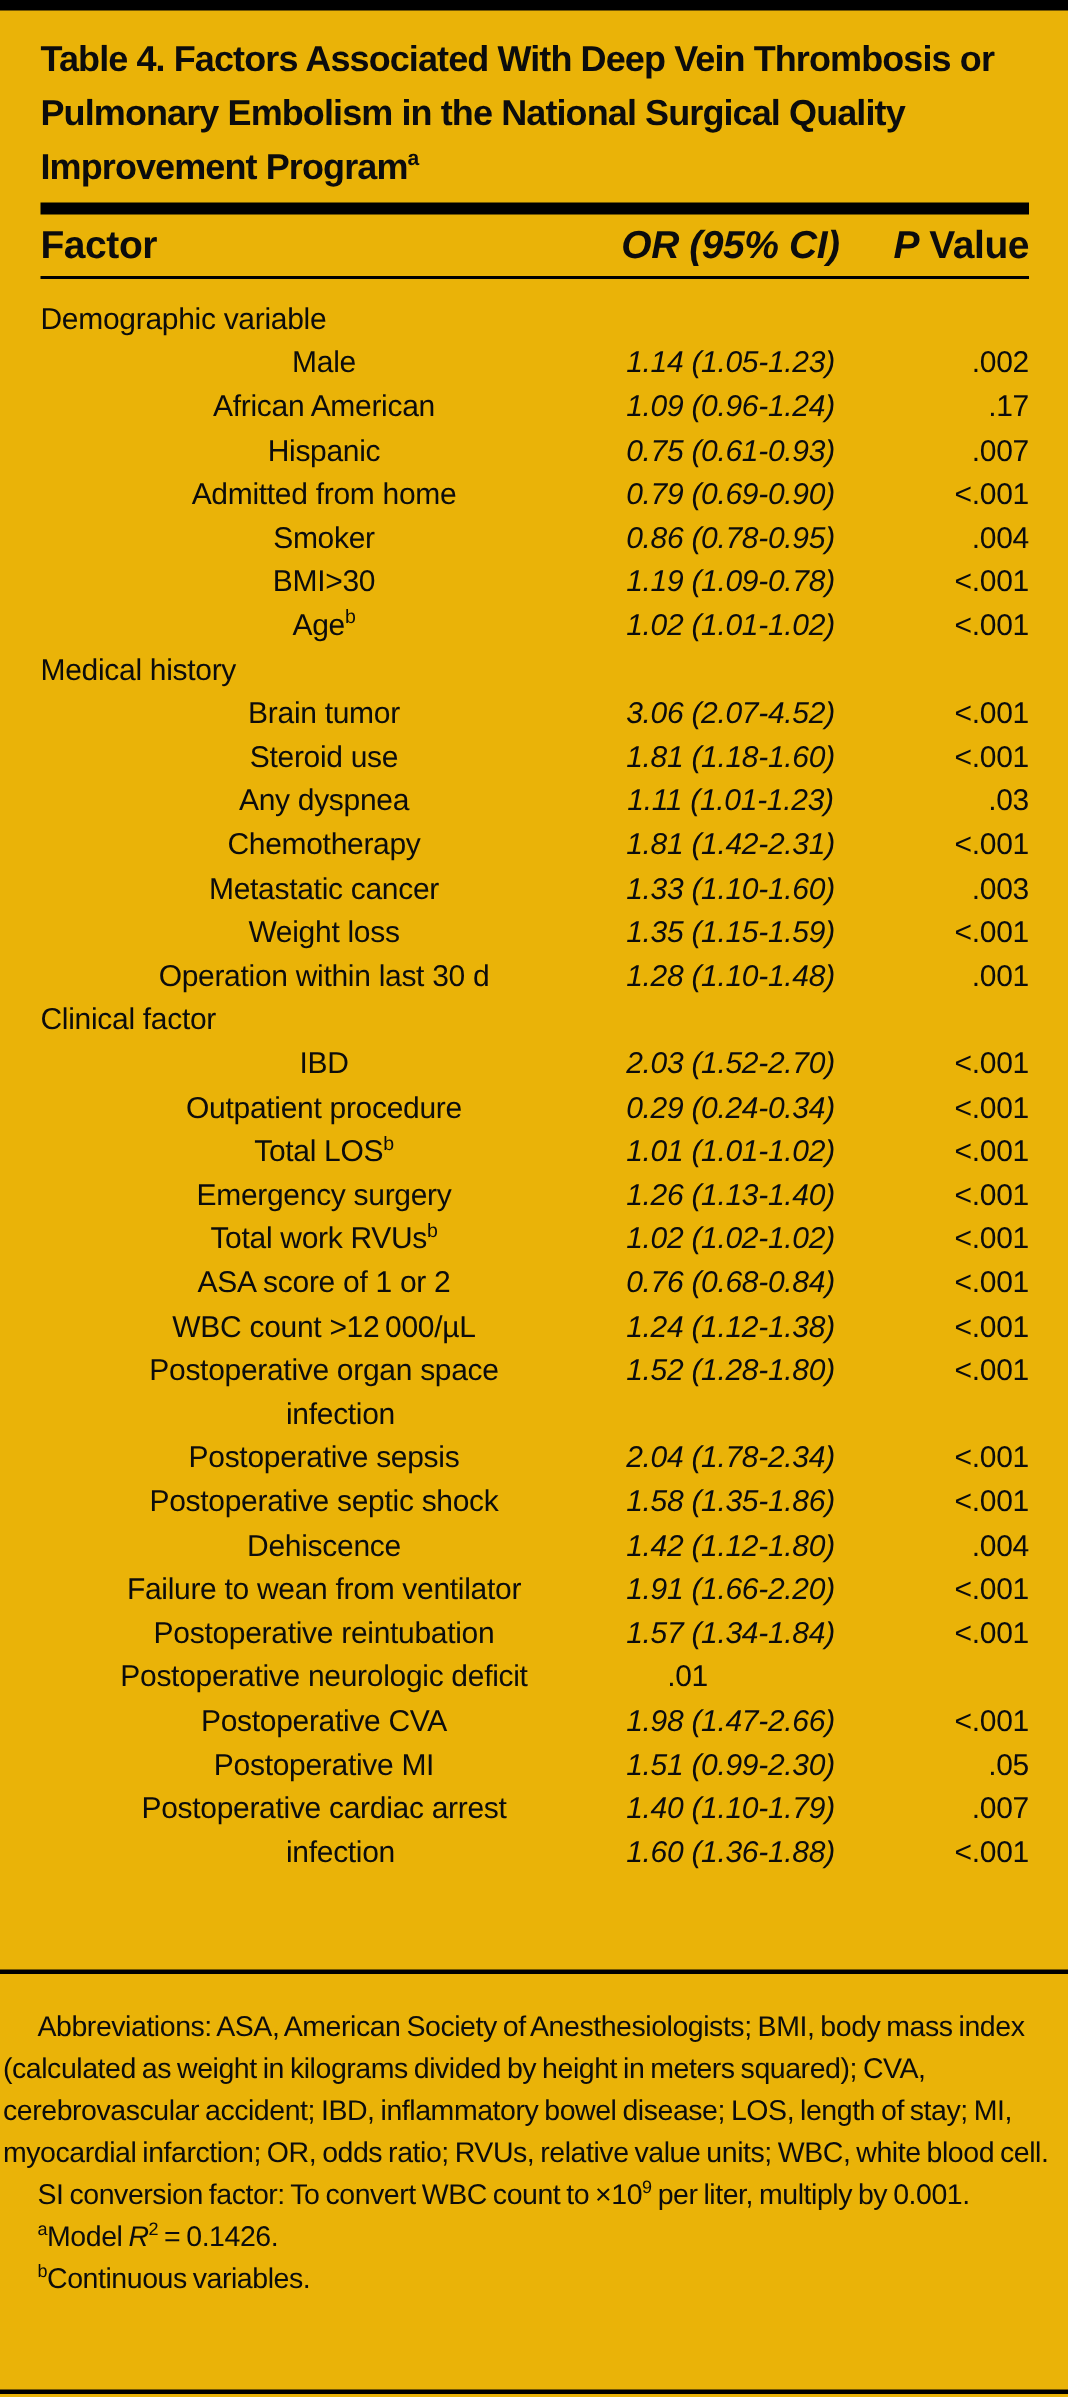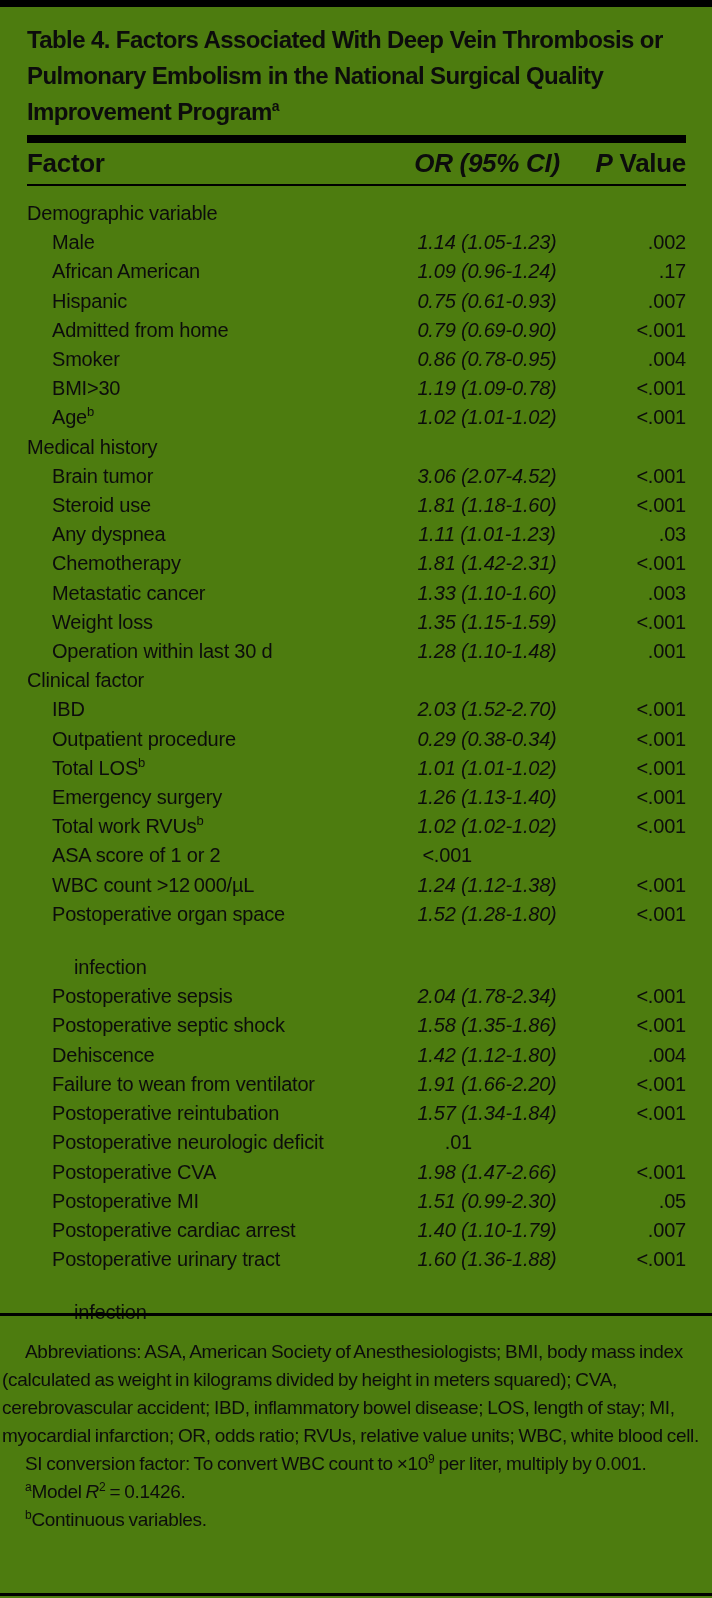--- a/index.html
+++ b/index.html
@@ -1,20 +1,20 @@
 <!DOCTYPE html>
 <html><head>
 <meta charset="utf-8">
 <style>
   html, body { margin: 0; padding: 0; background: #ffffff; }
   .page {
     position: relative;
     width: 712px;
     height: 1598px;
-    background: #4d7c0f;
+    background: #eab308;
     color: #0c0c0c;
     font-family: "Liberation Sans", "DejaVu Sans", sans-serif;
     overflow: hidden;
   }
   .rule { background: #000; position: absolute; }
   .rule-top    { top: 0;      left: 0;    width: 712px; height: 7px; }
   .rule-thick  { top: 135px;  left: 27px; width: 659px; height: 8px; }
   .rule-thin   { top: 184px;  left: 27px; width: 659px; height: 2px; }
   .rule-tbl-bottom { top: 1313px; left: 0; width: 712px; height: 3px; }
   .rule-bottom { bottom: 2px; left: 0;    width: 712px; height: 3px; }
@@ -41,22 +41,22 @@
   i { font-style: italic; }
 
   .rows {
     position: absolute;
     top: 186px; left: 0; width: 712px;
     box-sizing: border-box;
     padding: 13px 26px 0 0;
     font-size: 20px; letter-spacing: -0.2px;
   }
   .row { display: flex; align-items: flex-start; line-height: 29.2px; }
-  .row .c-factor.ind1 { padding-left: 52px; }
-  .row .cont { padding-left: 22px; margin-top: 24px; }
+  .row .c-factor.ind1 { padding-left: 52px; text-align: center; }
+  .row .cont { padding-left: 22px; }
   .row sup { font-size: 13px; line-height: 0; vertical-align: super; }
 
   .footnotes {
     position: absolute;
     top: 1338px; left: 2px; width: 708px;
     font-size: 19px; line-height: 28px;
     letter-spacing: -0.3px; word-spacing: -1px;
   }
   .fn { margin: 0; text-indent: 23px; }
   .fn sup { font-size: 12px; line-height: 0; vertical-align: super; }
@@ -166,40 +166,41 @@
         <div class="c-or"></div>
         <div class="c-p"></div>
       </div>
       <div class="row">
         <div class="c-factor ind1"><span>IBD</span></div>
         <div class="c-or">2.03 (1.52-2.70)</div>
         <div class="c-p">&lt;.001</div>
       </div>
       <div class="row">
         <div class="c-factor ind1"><span>Outpatient procedure</span></div>
-        <div class="c-or">0.29 (0.38-0.34)</div>
+        <div class="c-or">0.29 (0.24-0.34)</div>
         <div class="c-p">&lt;.001</div>
       </div>
       <div class="row">
         <div class="c-factor ind1"><span>Total LOS</span><sup>b</sup></div>
         <div class="c-or">1.01 (1.01-1.02)</div>
         <div class="c-p">&lt;.001</div>
       </div>
       <div class="row">
         <div class="c-factor ind1"><span>Emergency surgery</span></div>
         <div class="c-or">1.26 (1.13-1.40)</div>
         <div class="c-p">&lt;.001</div>
       </div>
       <div class="row">
         <div class="c-factor ind1"><span>Total work RVUs</span><sup>b</sup></div>
         <div class="c-or">1.02 (1.02-1.02)</div>
         <div class="c-p">&lt;.001</div>
       </div>
       <div class="row">
         <div class="c-factor ind1"><span>ASA score of 1 or 2</span></div>
+        <div class="c-or">0.76 (0.68-0.84)</div>
         <div class="c-p">&lt;.001</div>
       </div>
       <div class="row">
         <div class="c-factor ind1"><span>WBC count &gt;12 000/µL</span></div>
         <div class="c-or">1.24 (1.12-1.38)</div>
         <div class="c-p">&lt;.001</div>
       </div>
       <div class="row">
         <div class="c-factor ind1"><span>Postoperative organ space</span><div class="cont">infection</div></div>
         <div class="c-or">1.52 (1.28-1.80)</div>
@@ -243,21 +244,21 @@
         <div class="c-factor ind1"><span>Postoperative MI</span></div>
         <div class="c-or">1.51 (0.99-2.30)</div>
         <div class="c-p">.05</div>
       </div>
       <div class="row">
         <div class="c-factor ind1"><span>Postoperative cardiac arrest</span></div>
         <div class="c-or">1.40 (1.10-1.79)</div>
         <div class="c-p">.007</div>
       </div>
       <div class="row">
-        <div class="c-factor ind1"><span>Postoperative urinary tract</span><div class="cont">infection</div></div>
+        <div class="c-factor ind1"><div class="cont">infection</div></div>
         <div class="c-or">1.60 (1.36-1.88)</div>
         <div class="c-p">&lt;.001</div>
       </div>
     </div>
 
   <div class="rule rule-tbl-bottom"></div>
 
   <div class="footnotes">
     <p class="fn">Abbreviations: ASA, American Society of Anesthesiologists; BMI, body mass index (calculated as weight in kilograms divided by height in meters squared); CVA, cerebrovascular accident; IBD, inflammatory bowel disease; LOS, length of stay; MI, myocardial infarction; OR, odds ratio; RVUs, relative value units; WBC, white blood cell.</p>
     <p class="fn"><span>SI conversion factor: To convert WBC count to ×10</span><sup>9</sup><span> per liter, multiply by 0.001.</span></p>

